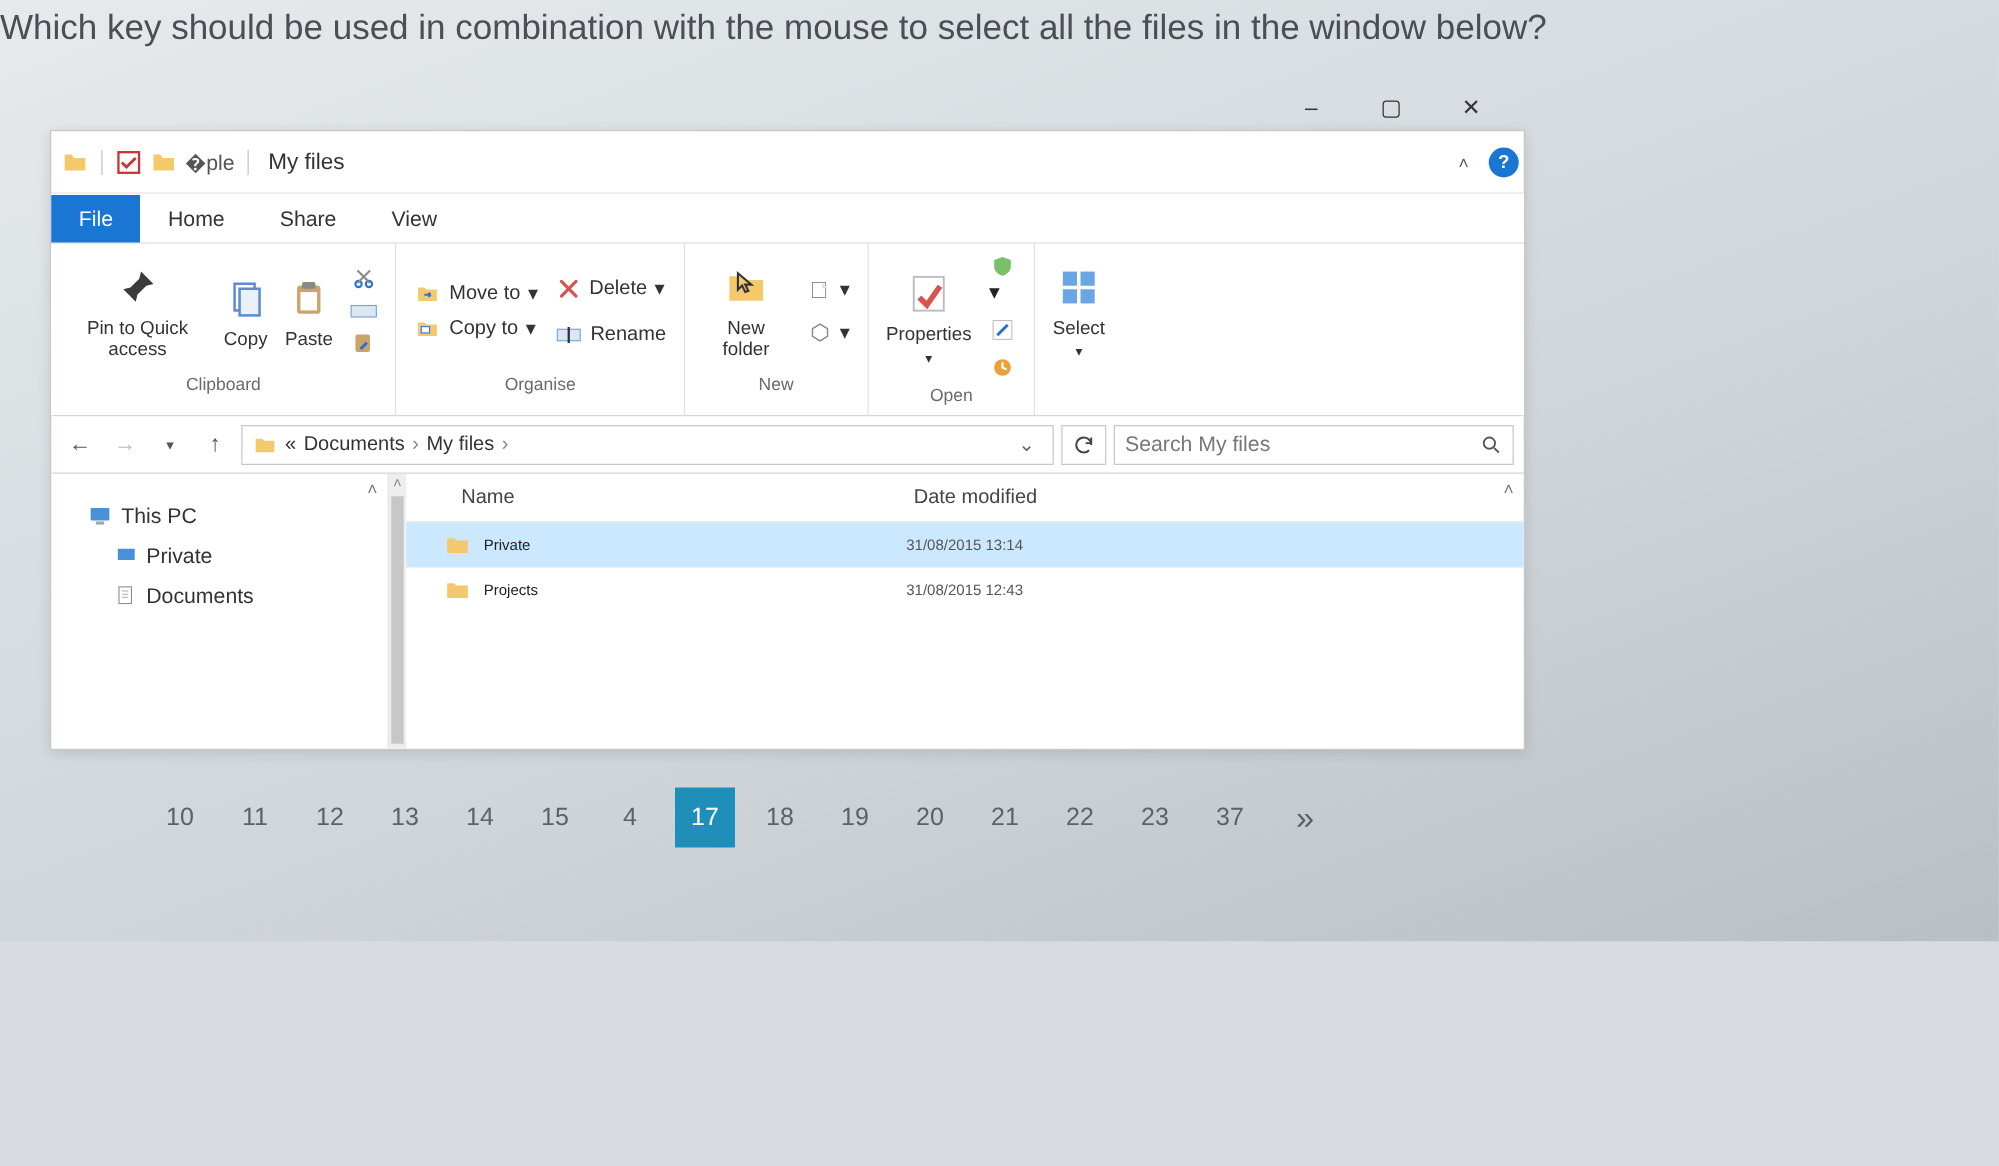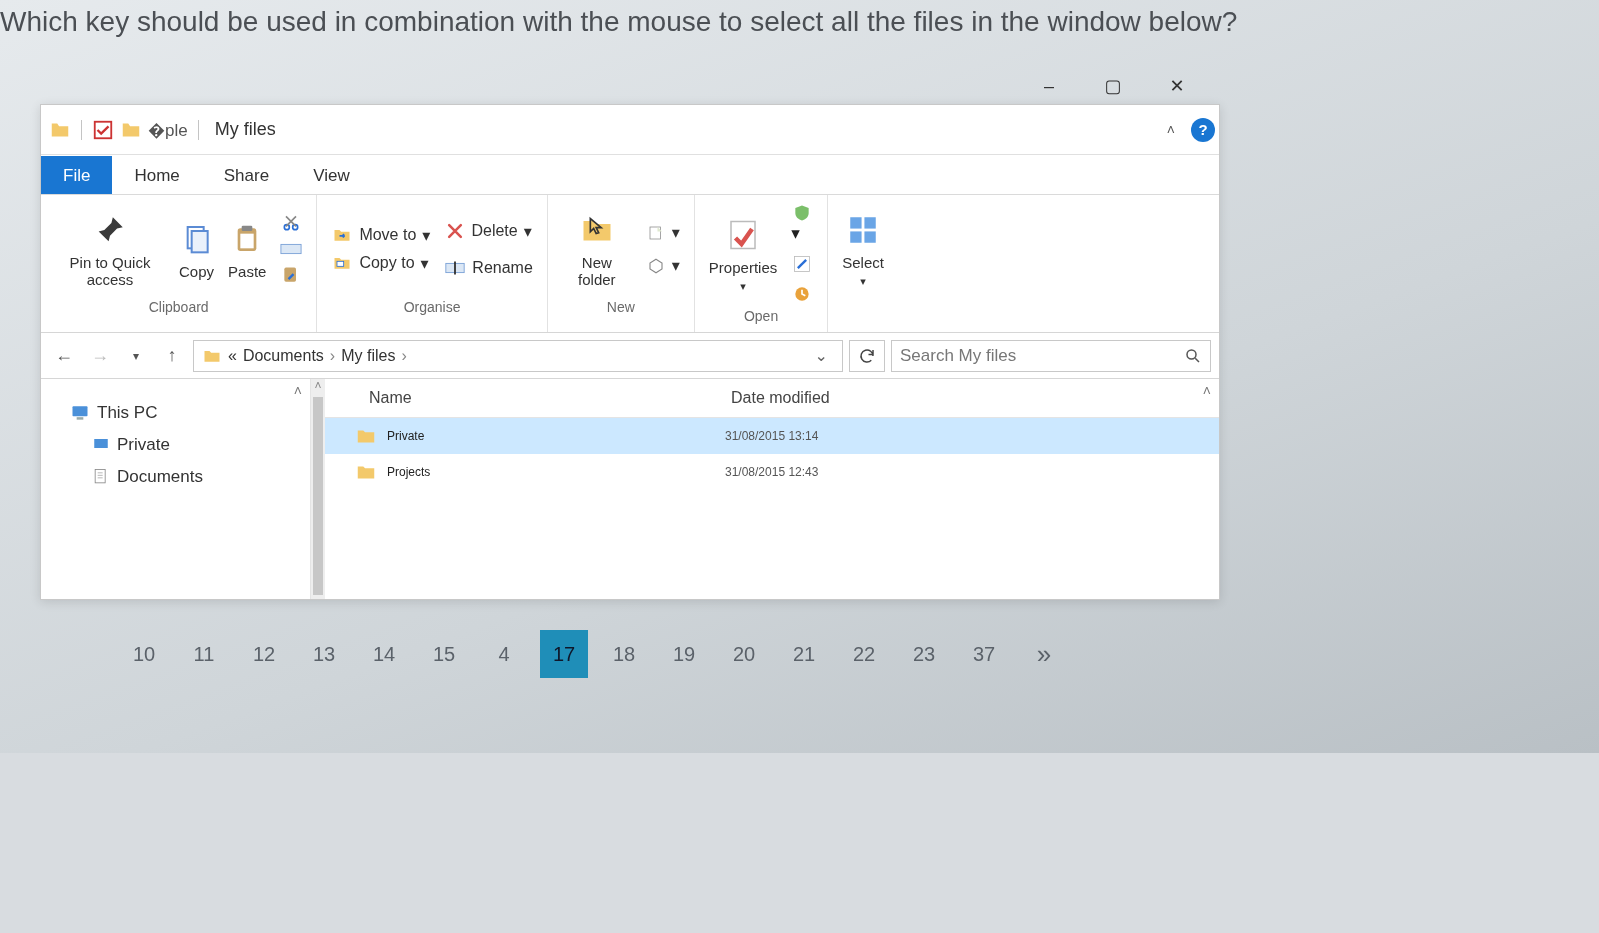--- a/index.html
+++ b/index.html
@@ -82,21 +82,21 @@
 .fh-date { width:220px; }
 .file-row { display:flex; align-items:center; height:36px; font-size:12px; }
 .file-row.selected { background:#cce8ff; }
 .fr-name { width:400px; display:flex; align-items:center; gap:10px; padding-left:30px; }
 .fr-date { width:220px; color:#555; }
 .fr-icon { width:22px; height:22px; }
 .files .scroll-up { position:absolute; top:4px; right:8px; font-size:14px; color:#777; }
 
 .pager { display:flex; align-items:center; gap:12px; margin: 30px 0 0 120px; font-size:20px; color:#5b626a; }
 .pager .pg { width:48px; height:48px; display:flex; align-items:center; justify-content:center; cursor:pointer; }
-.pager .pg.active { background:#1f8eb8; color:#0f172a; }
+.pager .pg.active { background:#1f8eb8; color:#ffffff; }
 .pager .pg.more { font-size:26px; }
 
 
 svg { display:block; }
 .folder-svg { fill:#f3c96b; }
 .cursor-svg { fill:none; stroke:#333; stroke-width:2; }
 </style>
 </head>
 <body>
 

